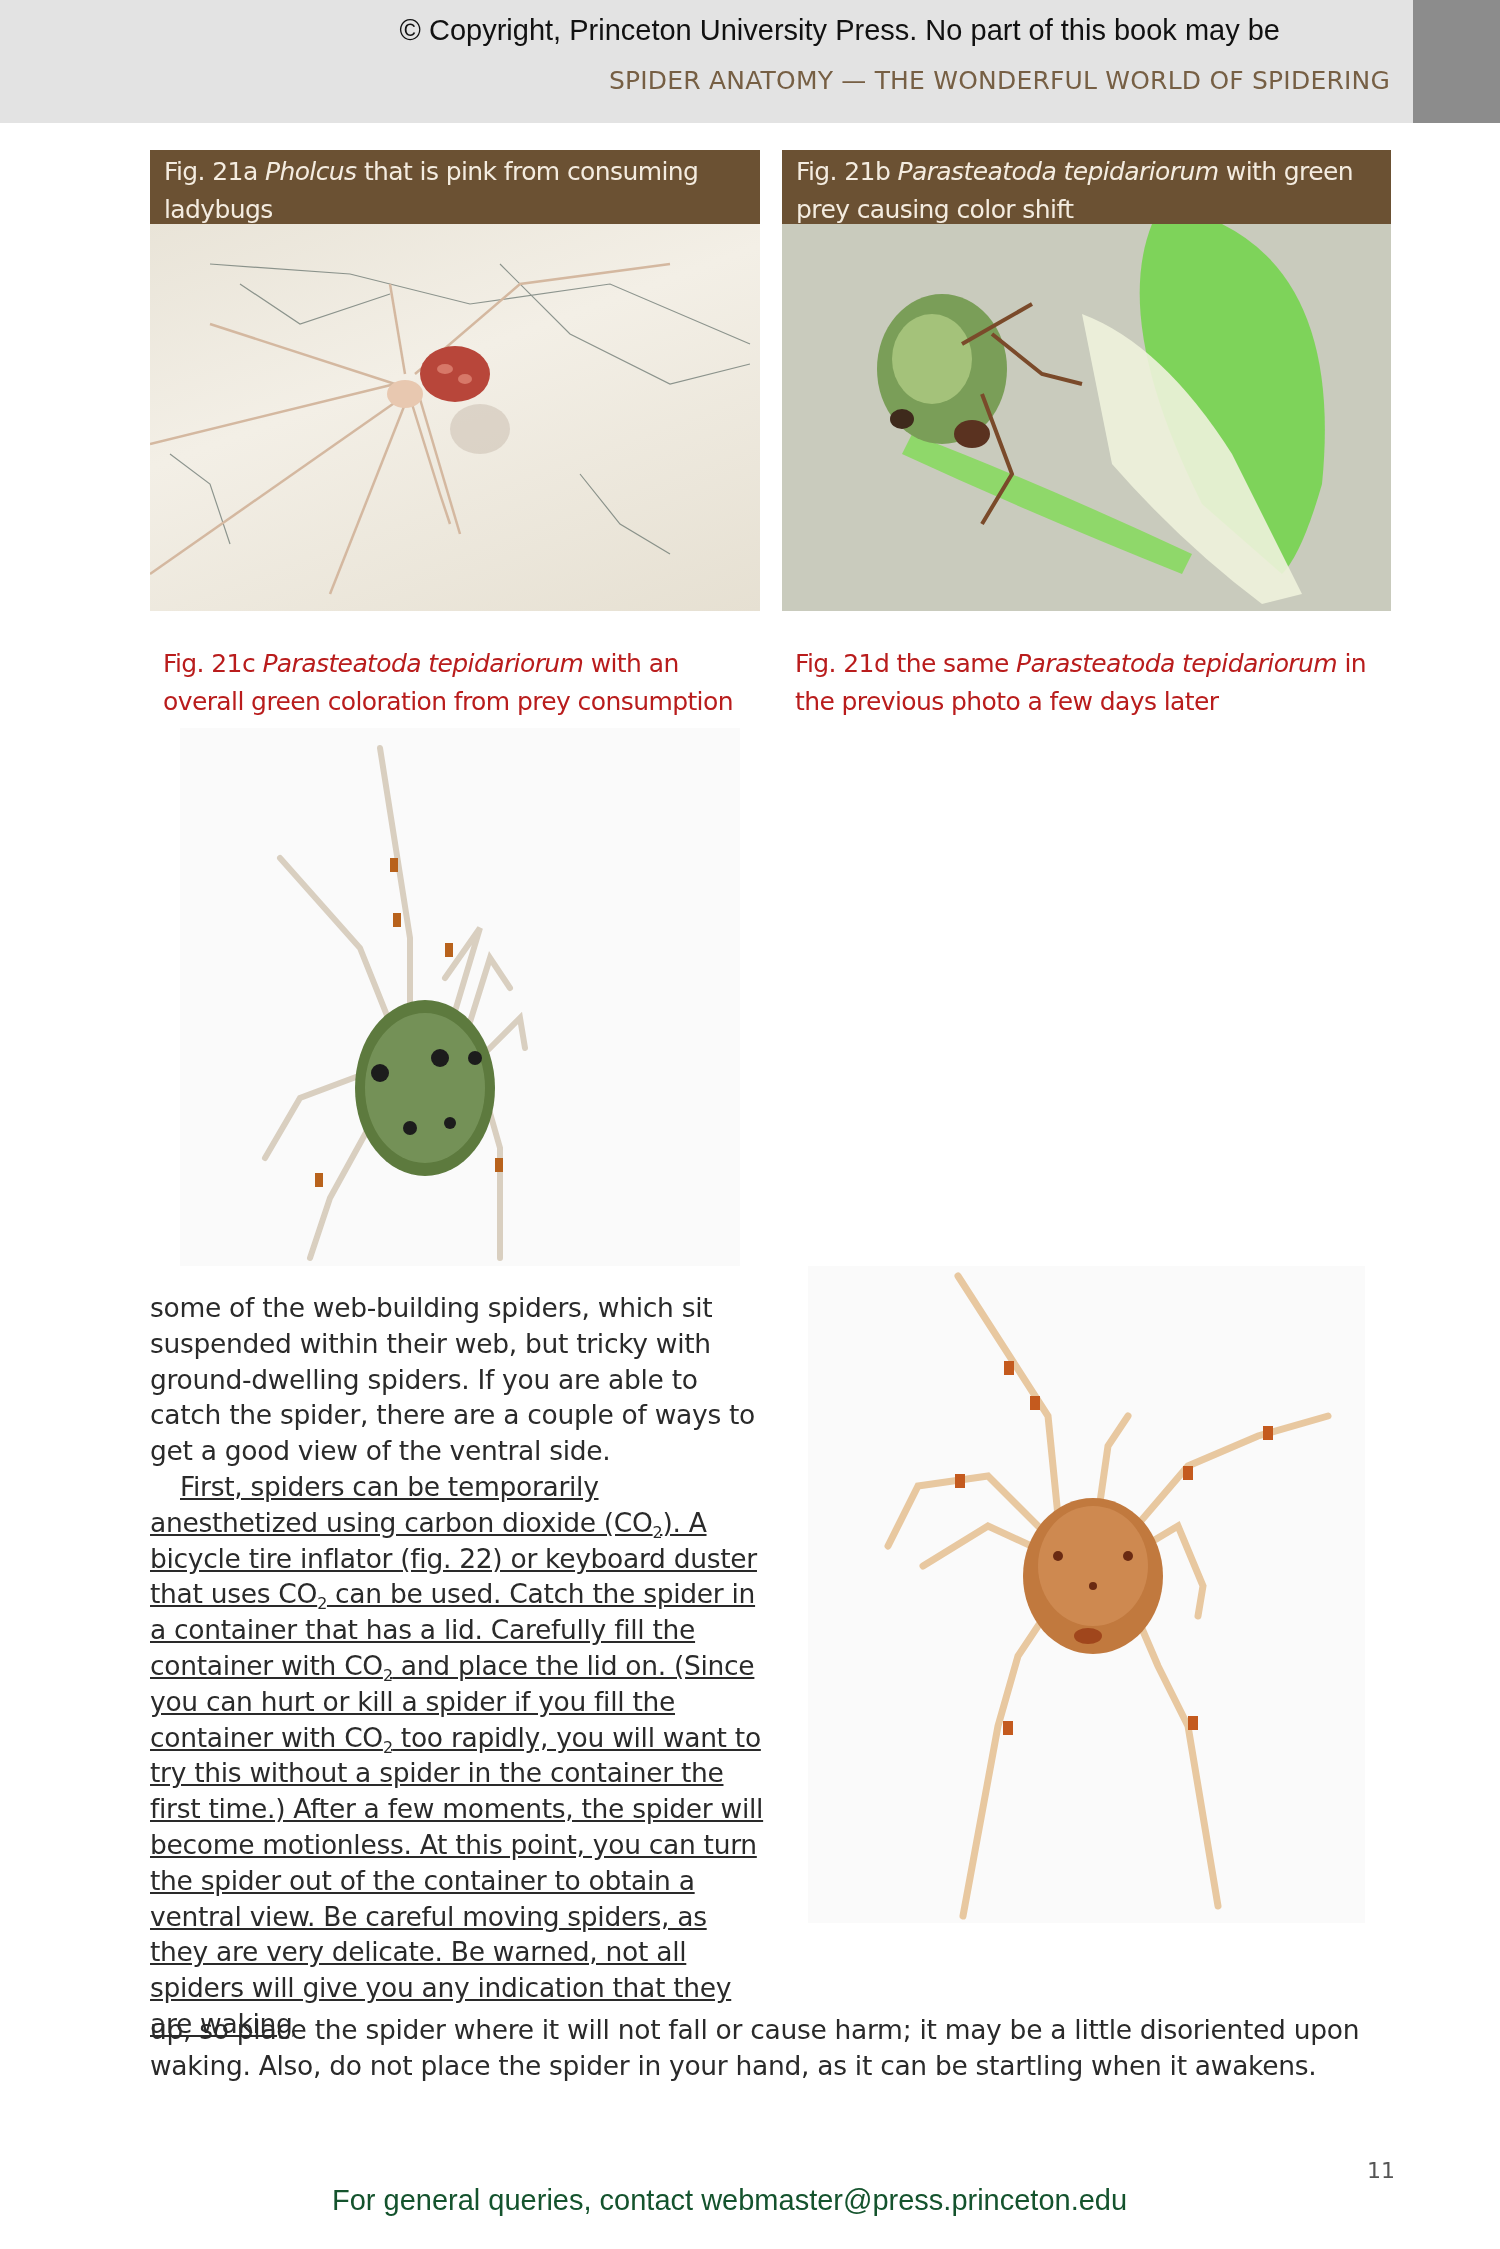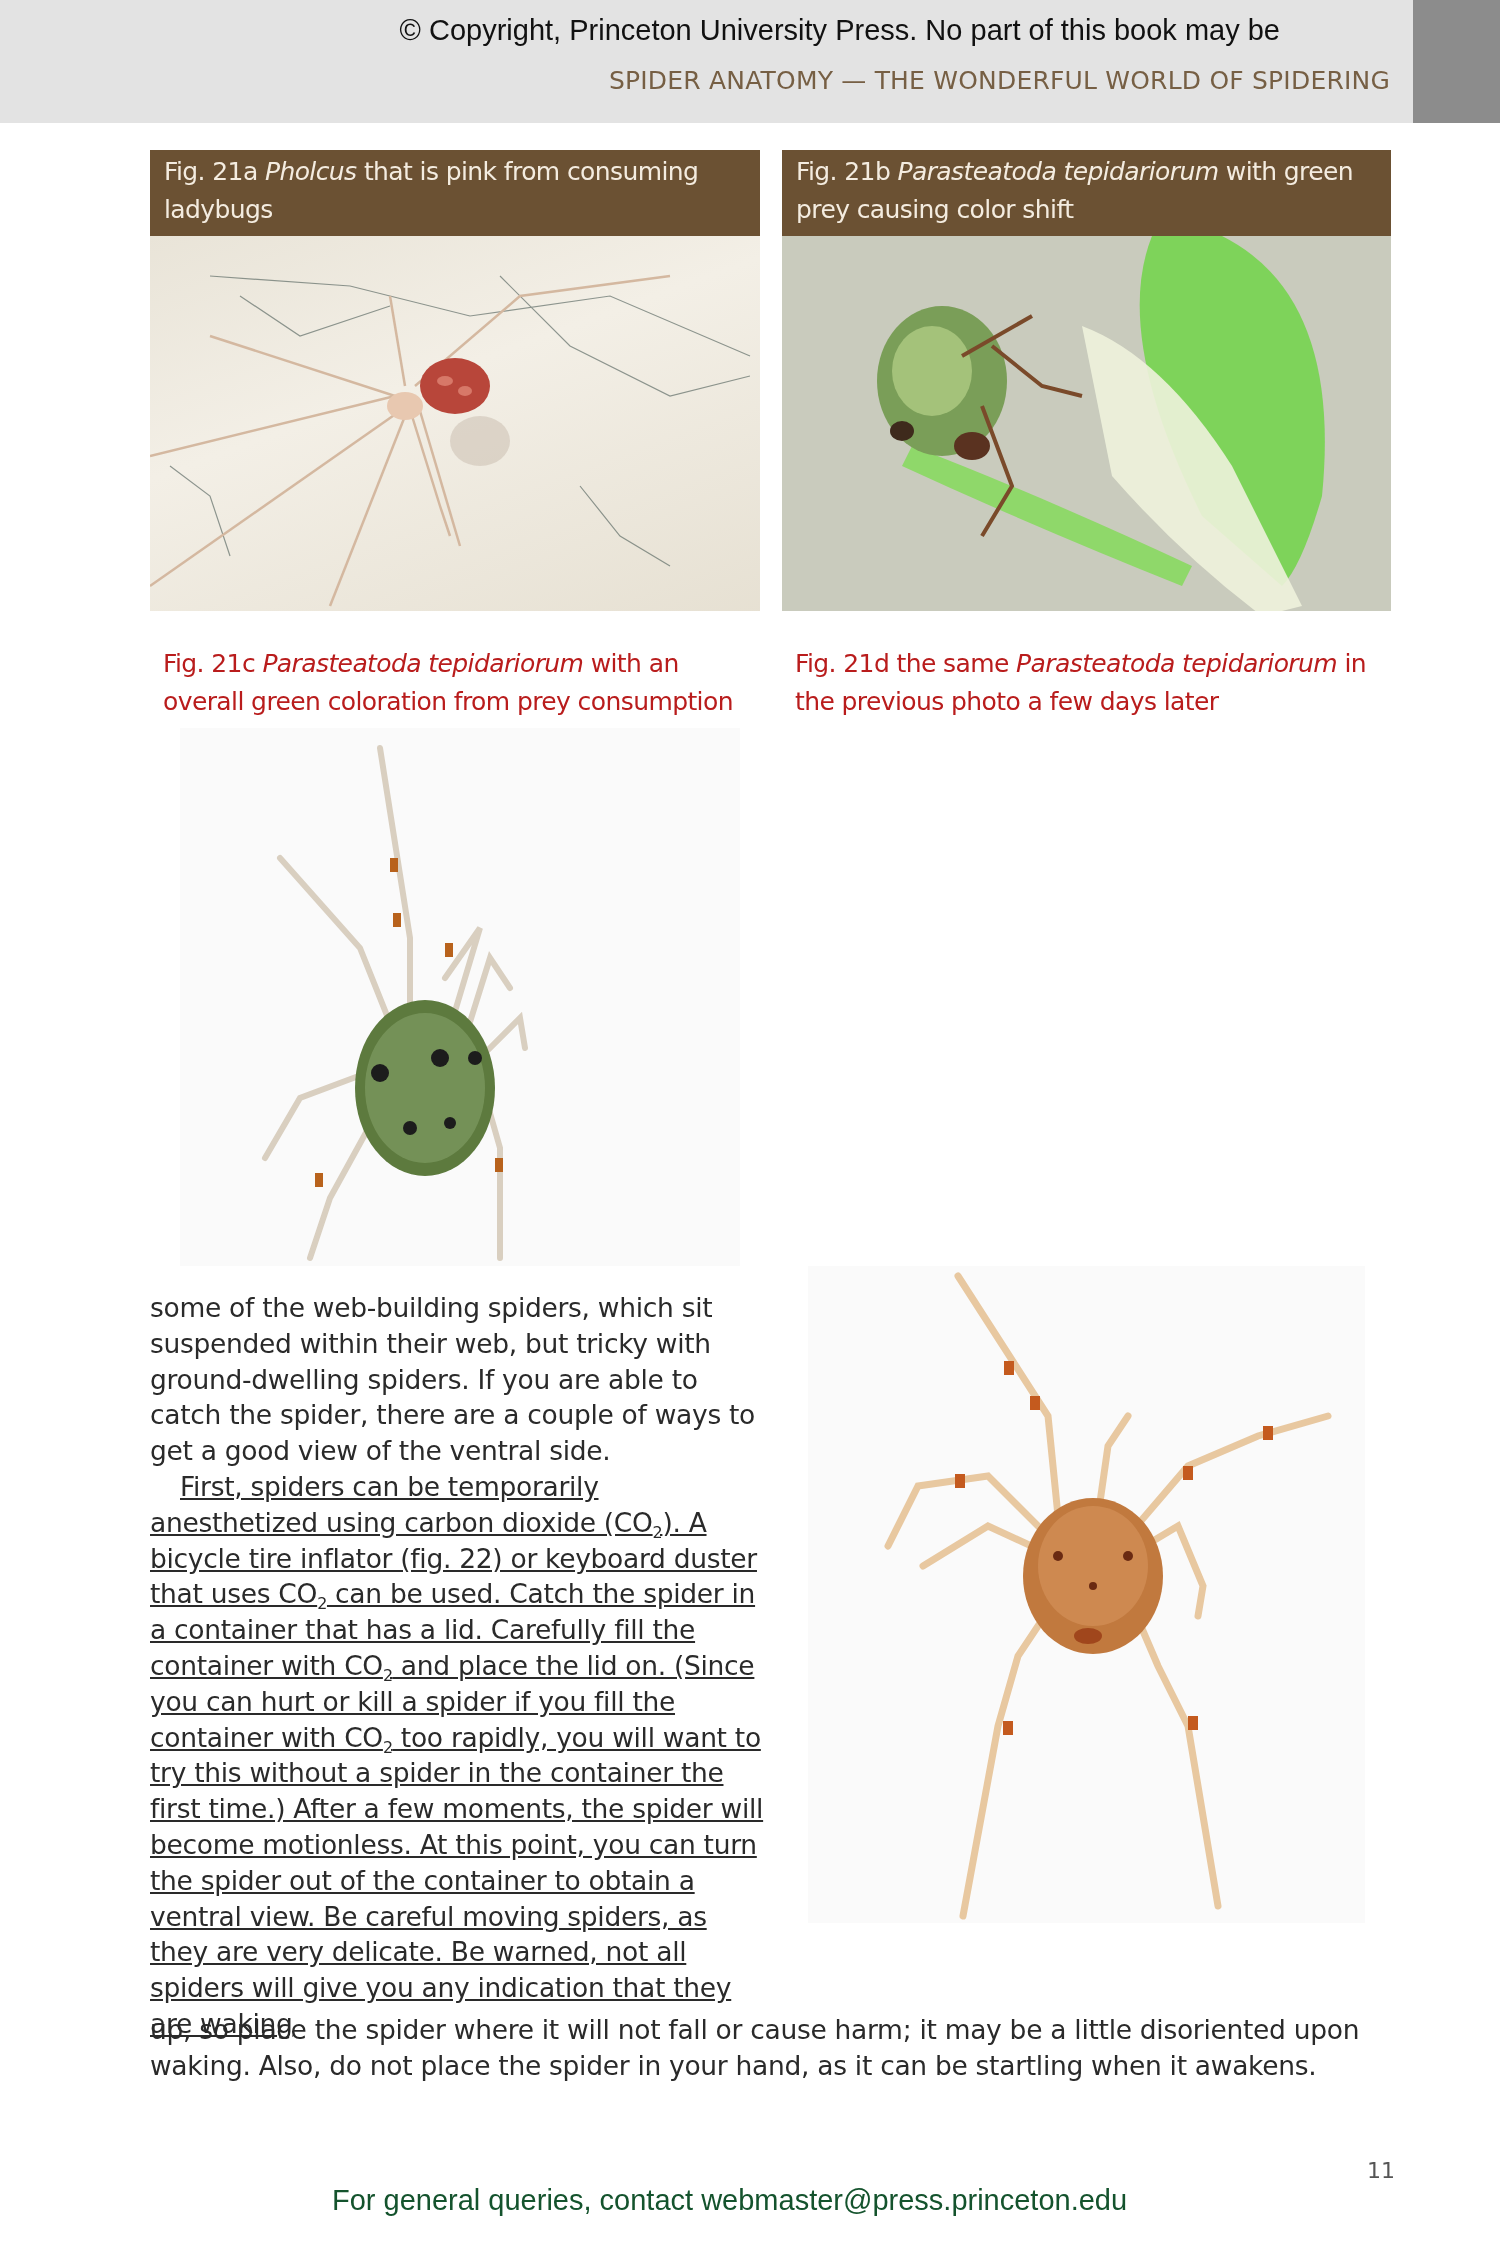--- a/index.html
+++ b/index.html
@@ -8,21 +8,21 @@
   .abs { position:absolute; }
   #header-band { left:0; top:0; width:1413px; height:123px; background:#e3e3e3; }
   #header-tab { left:1413px; top:0; width:87px; height:123px; background:#8c8c8c; }
   #copyright { left:280px; top:12px; width:1000px; font-family:"Liberation Sans", sans-serif;
                font-size:29px; line-height:36px; color:#111; z-index:3;text-align:right; }
   #running-head { left:560px; top:66px; width:830px; text-align:right;
                   font-family:"DejaVu Sans", sans-serif; font-size:25px; letter-spacing:0.2px;
                   color:#6b5133; opacity:0.9; z-index:2; white-space:nowrap; }
   .fig-box { background:#fff; overflow:hidden; }
   .cap-band { background:#6b5133; color:#f4ece0; font-family:"DejaVu Sans", sans-serif;
-              font-size:25px; line-height:38px; padding:3px 14px 0 14px; height:86px; box-sizing:border-box; letter-spacing:-0.6px; }
+              font-size:25px; line-height:38px; padding:3px 14px 0 14px; height:74px; box-sizing:border-box; letter-spacing:-0.6px; }
   .cap-band i, .cap-plain i { font-style:italic; }
   .cap-plain { font-family:"DejaVu Sans", sans-serif; font-size:25px; line-height:38px; color:#b91c1c; letter-spacing:-0.6px; }
   .photo { position:relative; overflow:hidden; }
   .body-text { font-family:"DejaVu Sans", sans-serif; font-size:26.5px; line-height:35.8px; color:#2a2a2a; letter-spacing:-0.3px; }
   .body-text p { margin:0; }
   .indent { text-indent:30px;text-decoration:underline; }
   sub { font-size:0.6em; line-height:0; vertical-align:-0.35em; }
   #page-number { left:1355px; top:2158px; width:40px; text-align:right; font-family:"DejaVu Sans", sans-serif; font-size:22px; color:#555; }
   #footer { left:332px; top:2184px; font-family:"Liberation Sans", sans-serif; font-size:29px; color:#14532d; white-space:nowrap; }
 </style>

